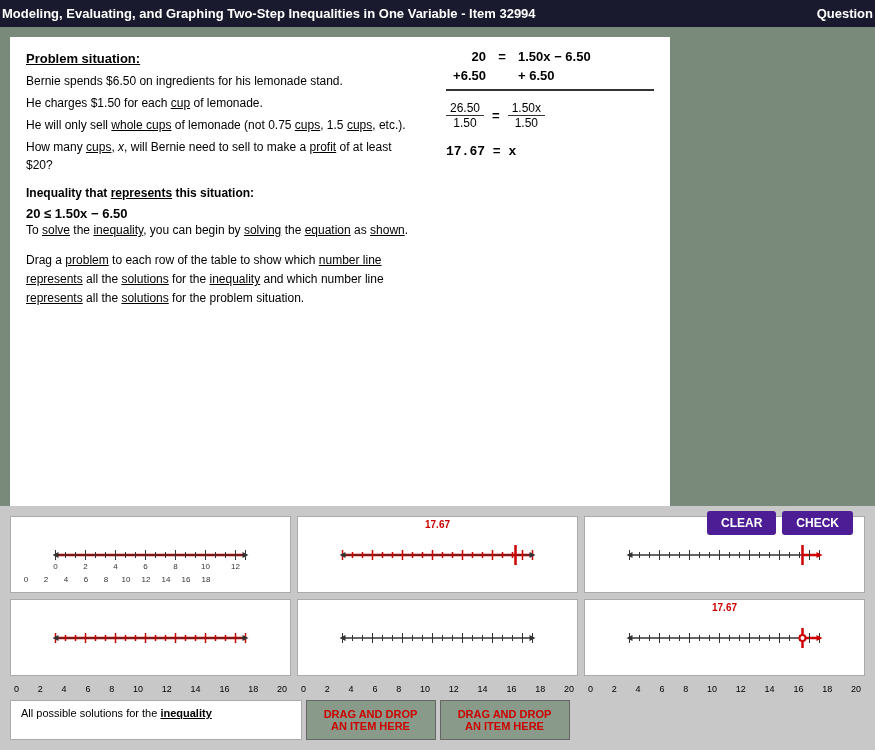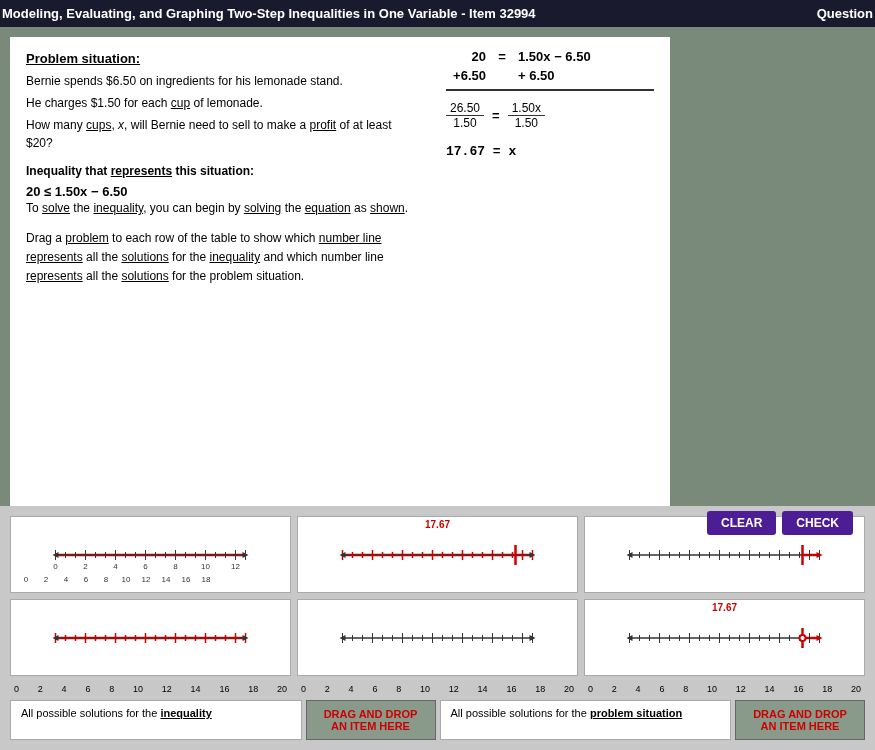--- a/index.html
+++ b/index.html
@@ -252,20 +252,23 @@
 
   <div id="left-panel">
 
     <h3>Problem situation:</h3>
 
     <p>
       Bernie spends $6.50 on ingredients for his lemonade stand.
     </p>
     <p>
       He charges $1.50 for each <u>cup</u> of lemonade.
+    </p>
+    <p>
+      He will only sell <u>whole cups</u> of lemonade (not 0.75 <u>cups</u>, 1.5 <u>cups</u>, etc.).
     </p>
     <p>
       How many <u>cups</u>, <i>x</i>, will Bernie need to sell to make a <u>profit</u> of at least $20?
     </p>
 
     <div class="inequality-section">
       <p>
         <b>Inequality that <u>represents</u> this situation:</b>
       </p>
       <div class="inequality-formula">20 ≤ 1.50x − 6.50</div>
@@ -602,23 +605,20 @@
     <div class="drop-zone-row">
       <div class="drop-label">
         All possible solutions for the <b><u>inequality</u></b>
       </div>
       <div class="drop-target">
         <span>DRAG AND DROP</span>
         <span>AN ITEM HERE</span>
       </div>
     </div>
     <div class="drop-zone-row">
-      <div class="drop-label">
-        All possible solutions for the <b><u>problem situation</u></b>
-      </div>
       <div class="drop-target">
         <span>DRAG AND DROP</span>
         <span>AN ITEM HERE</span>
       </div>
     </div>
   </div>
 
 </div>
 
 <div style="position:absolute;bottom:215px;right:22px;display:flex;gap:6px;">

